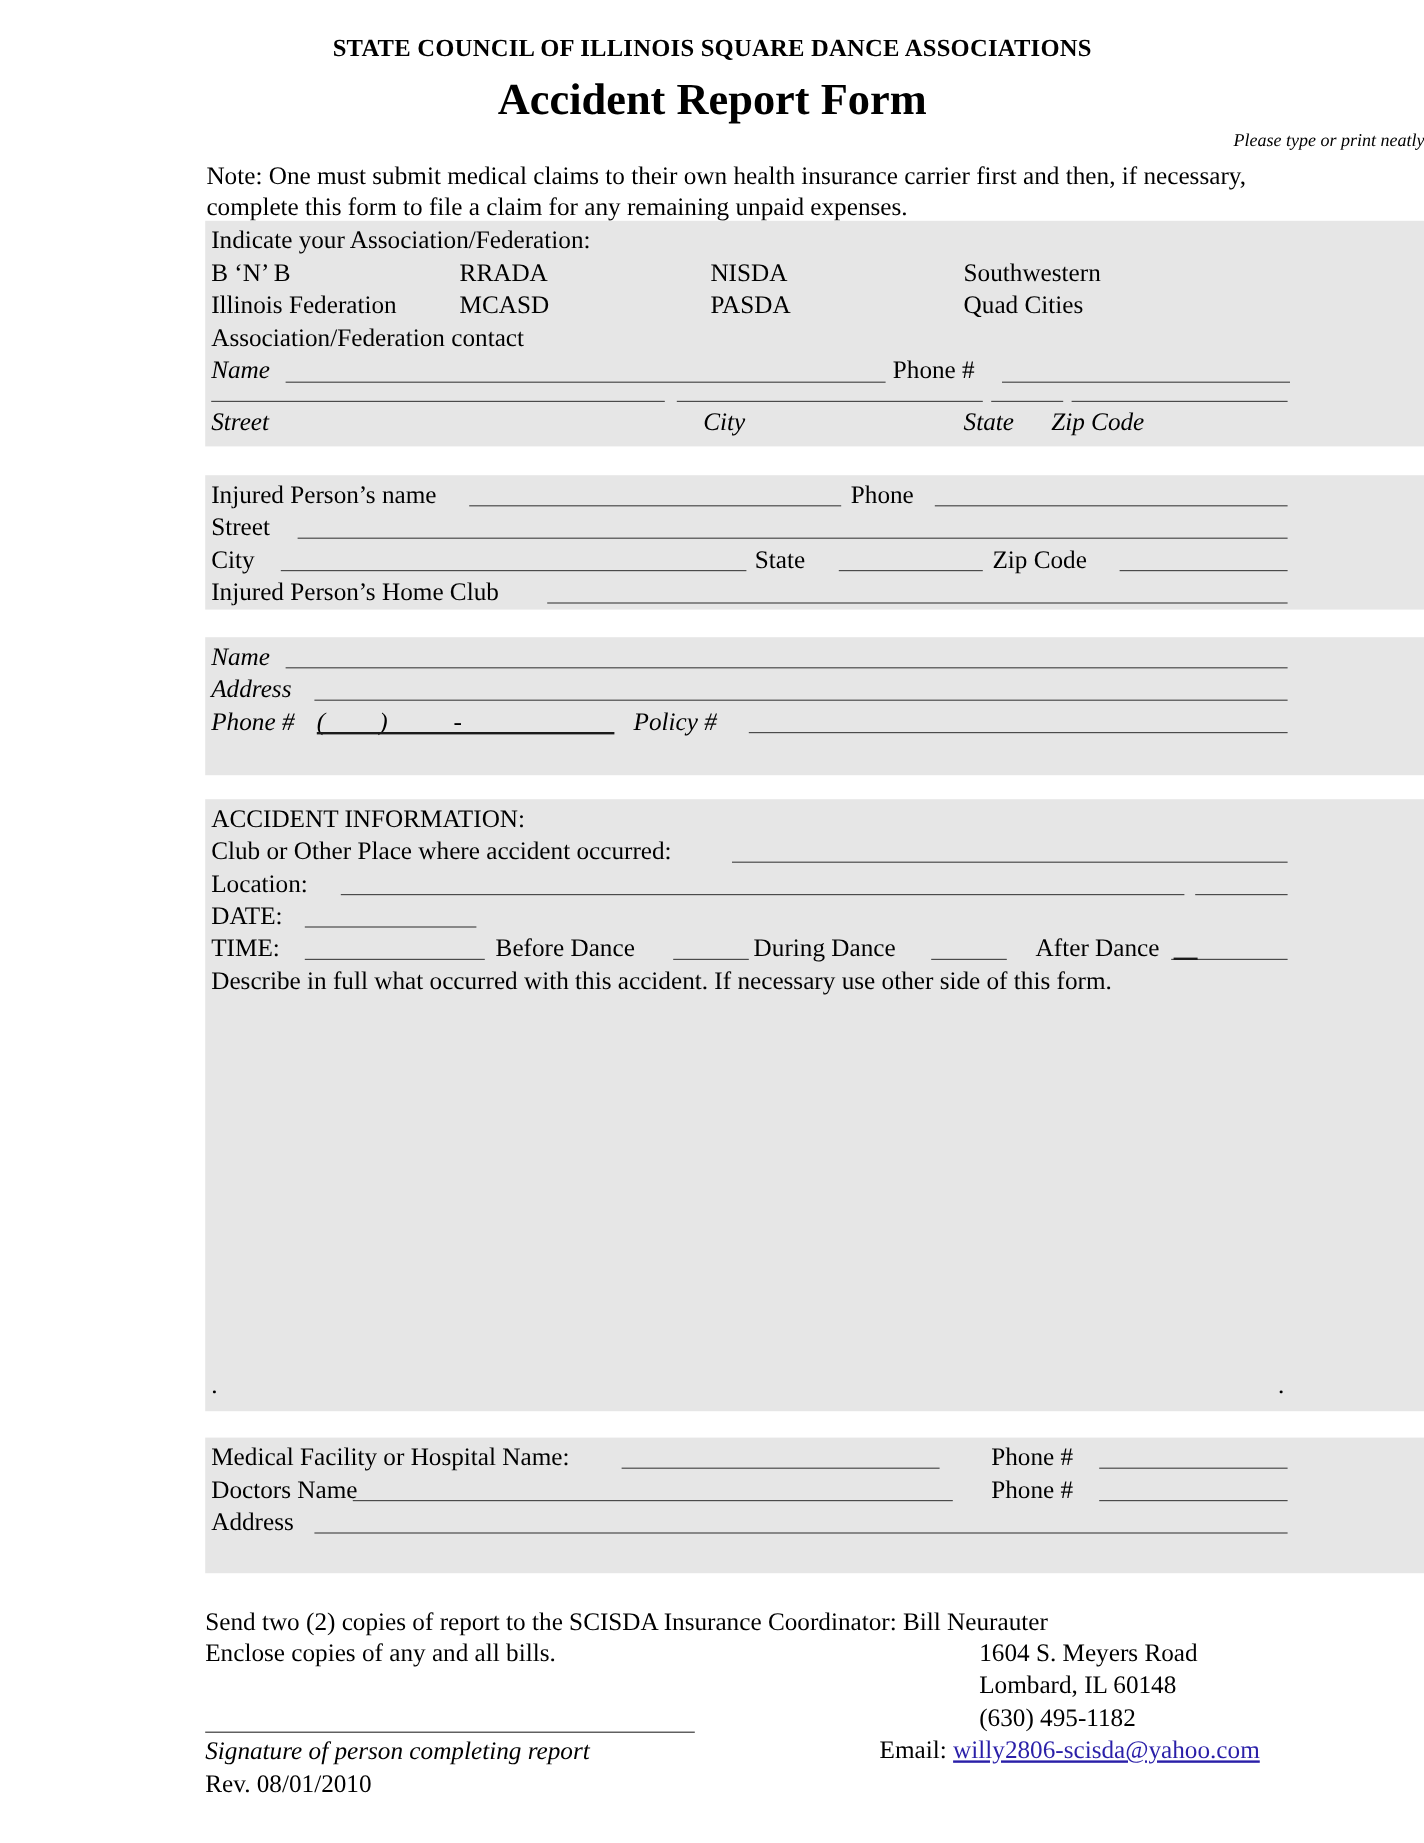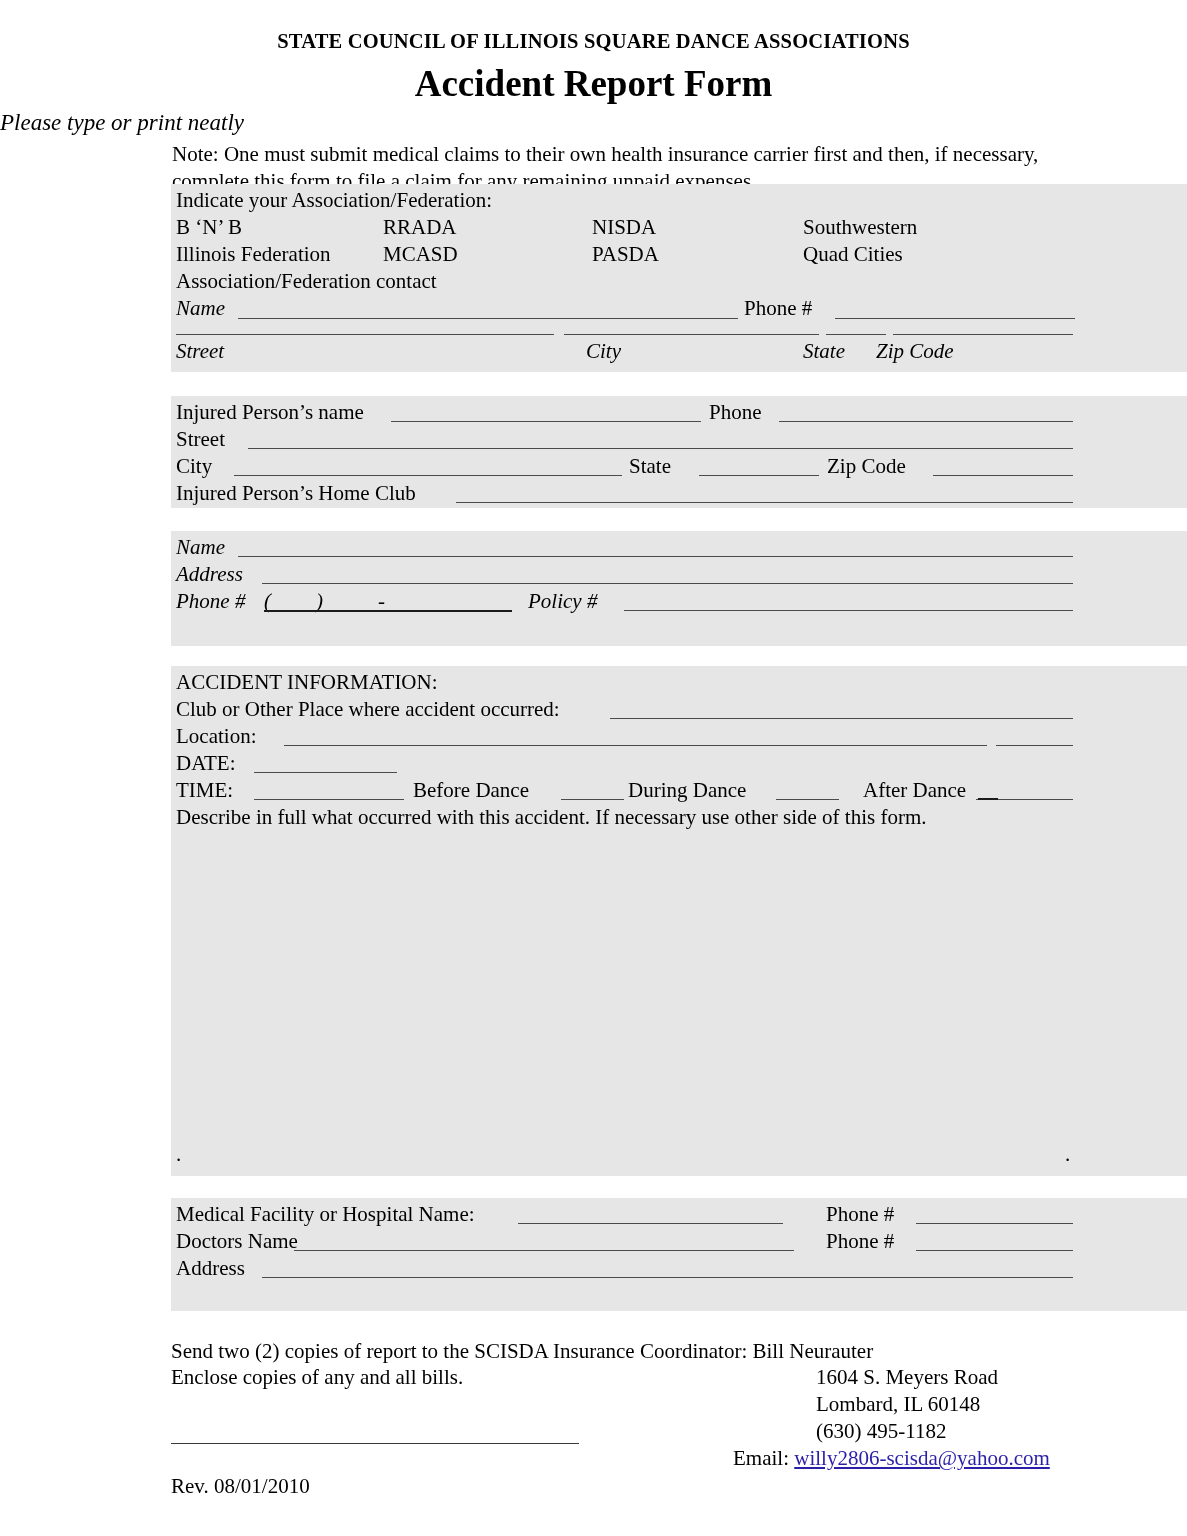--- a/index.html
+++ b/index.html
@@ -32,23 +32,23 @@
     line-height: 1.1;
   }
   .form-title {
     text-align: center;
     font-weight: bold;
     font-size: 37px;
     line-height: 1.15;
     margin-top: 10px;
   }
   .subtitle {
-    text-align: left;
+    text-align: right;
     font-style: italic;
-    font-size: 23px;
+    font-size: 15px;
     margin-top: 5px;
     line-height: 1.1;
   }
   .note {
     font-size: 21px;
     line-height: 1.28;
     margin: 6px 0 0 0;
     padding: 0 118px 0 172px;
     text-align: left;
   }
@@ -310,16 +310,17 @@
     <span class="fr" style="top:26px;">1604 S. Meyers Road</span>
     <span class="fr" style="top:53px;">Lombard, IL 60148</span>
     <span class="fr" style="top:80px;">(630) 495-1182</span>
 
     <span class="email-row" style="top:107px;">
       <span>Email:</span>
       <span class="email-link">willy2806-scisda@yahoo.com</span>
     </span>
 
     <span class="sig-line" style="top:105px;"></span>
+    <span class="sig-cap" style="top:108px;">Signature of person completing report</span>
     <span class="rev" style="top:135px;">Rev. 08/01/2010</span>
   </div>
 
 </div>
 
 </body></html>

